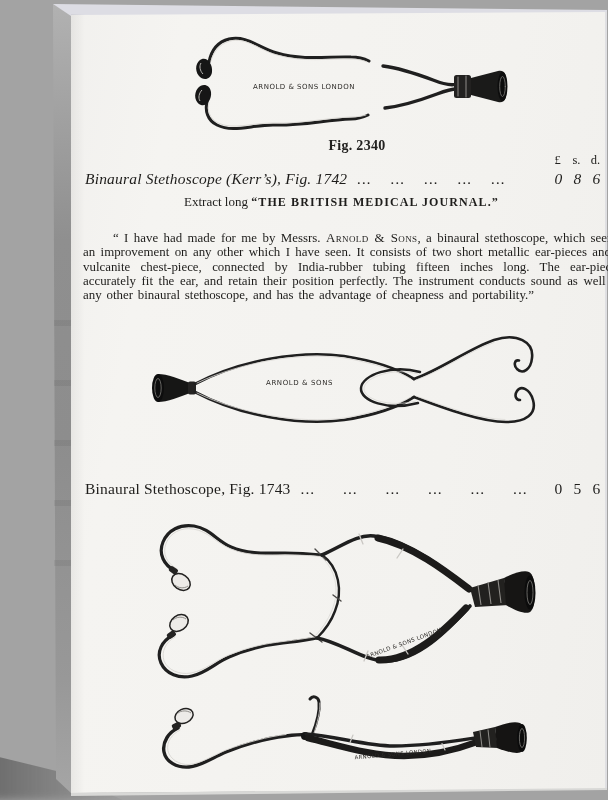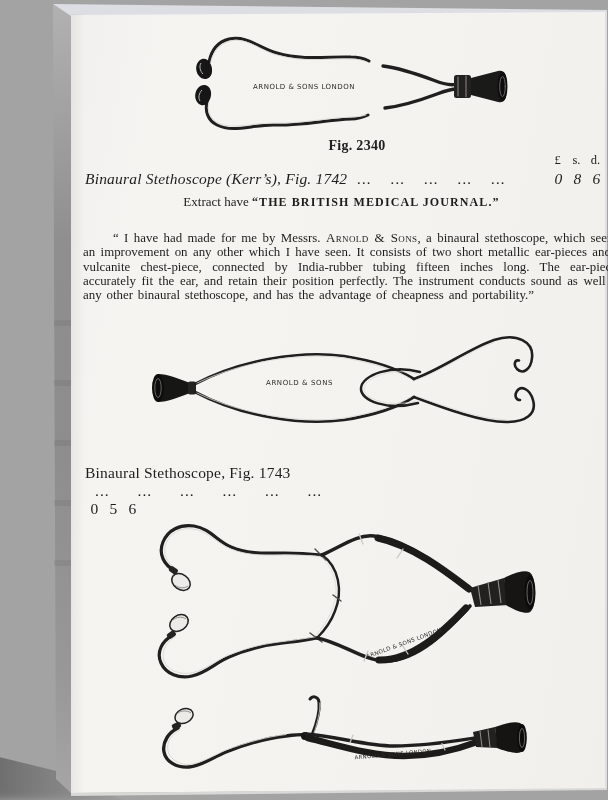--- a/index.html
+++ b/index.html
@@ -104,21 +104,21 @@
       <span class="item">Binaural Stethoscope (Kerr’s), Fig. 1742</span>
       <span class="dots">... ... ... ... ...</span>
       <span class="price-vals">
         <span>0</span>
         <span>8</span>
         <span>6</span>
       </span>
     </div>
 
     <div class="abs extract" style="left:71px;top:194px;">
-      <span>Extract have </span><span class="journal">“THE BRITISH MEDICAL JOURNAL.”</span>
+      <span>Extract long </span><span class="journal">“THE BRITISH MEDICAL JOURNAL.”</span>
     </div>
     <p class="abs quote" style="left:67px;top:215px;">
       <span>“ I have had made for me by Messrs. </span><span class="brand">Arnold &amp; Sons</span><span>, a binaural stethoscope, which seems an improvement on any other which I have seen.  It consists of two short metallic ear-pieces and a vulcanite chest-piece, connected by India-rubber tubing fifteen inches long.  The ear-pieces accurately fit the ear, and retain their position perfectly.  The instrument conducts sound as well as any other binaural stethoscope, and has the advantage of cheapness and portability.”</span>
     </p>
 
     <svg class="abs" style="left:108px;top:318px;" width="460" height="118" viewBox="0 0 460 118">
       <g>
         <path d="M 50,56 C 59,56 72,61 82,65 L 82,75 C 72,79 59,84 50,84 Z" fill="#161615"></path>
         <ellipse cx="50" cy="70" rx="6" ry="14" fill="#0d0d0d"></ellipse>
         <ellipse cx="50" cy="70" rx="3.2" ry="9.5" fill="none" stroke="#7e7c78" stroke-width="0.8"></ellipse>
@@ -132,21 +132,21 @@
         <path d="M 312,54 C 284,46 254,57 253,70 C 252,83 280,93 310,85" stroke="#1f1f1f" stroke-width="2.5"></path>
         <path d="M 310,56 C 286,49 257,59 256,70 C 255,81 281,90 308,83" stroke="#d9d7d3" stroke-width="0.7"></path>
         <path d="M 306,61 C 332,52 362,30 386,22 C 409,14.5 426,24 424,40 C 423,51 415,57 409,51 C 405,46.5 407,41.5 411,42.5" stroke="#1f1f1f" stroke-width="2.6"></path>
         <path d="M 306,79 C 338,91 374,104 398,104 C 418,104 429,96 425,82 C 422,71 413,67 409,73 C 406,77.5 408,82 412,82" stroke="#1f1f1f" stroke-width="2.6"></path>
         <path d="M 308,62 C 334,53 363,32 386,24.5" stroke="#d9d7d3" stroke-width="0.7"></path>
         <path d="M 308,78 C 338,89 374,101.5 397,101.5" stroke="#d9d7d3" stroke-width="0.7"></path>
       </g>
       <text x="158" y="67" font-size="7" letter-spacing="0.6">ARNOLD &amp; SONS</text>
     </svg>
 
-    <div class="abs price-row row2" style="left:85px;top:464px;width:521px;flex-direction:column;">
+    <div class="abs price-row row2" style="left:85px;top:480px;width:521px;">
       <span class="item">Binaural Stethoscope, Fig. 1743</span>
       <span class="dots">... ... ... ... ... ...</span>
       <span class="price-vals">
         <span>0</span>
         <span>5</span>
         <span>6</span>
       </span>
     </div>
 
     <svg class="abs" style="left:112px;top:515px;" width="465" height="175" viewBox="0 0 465 175">

